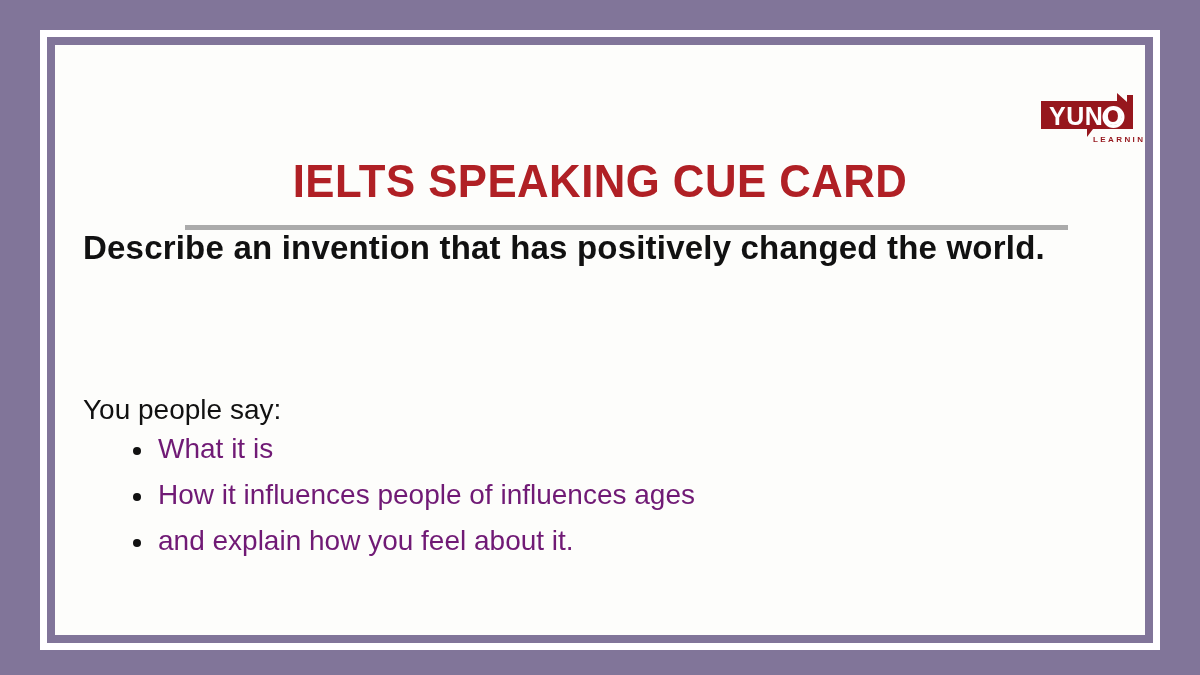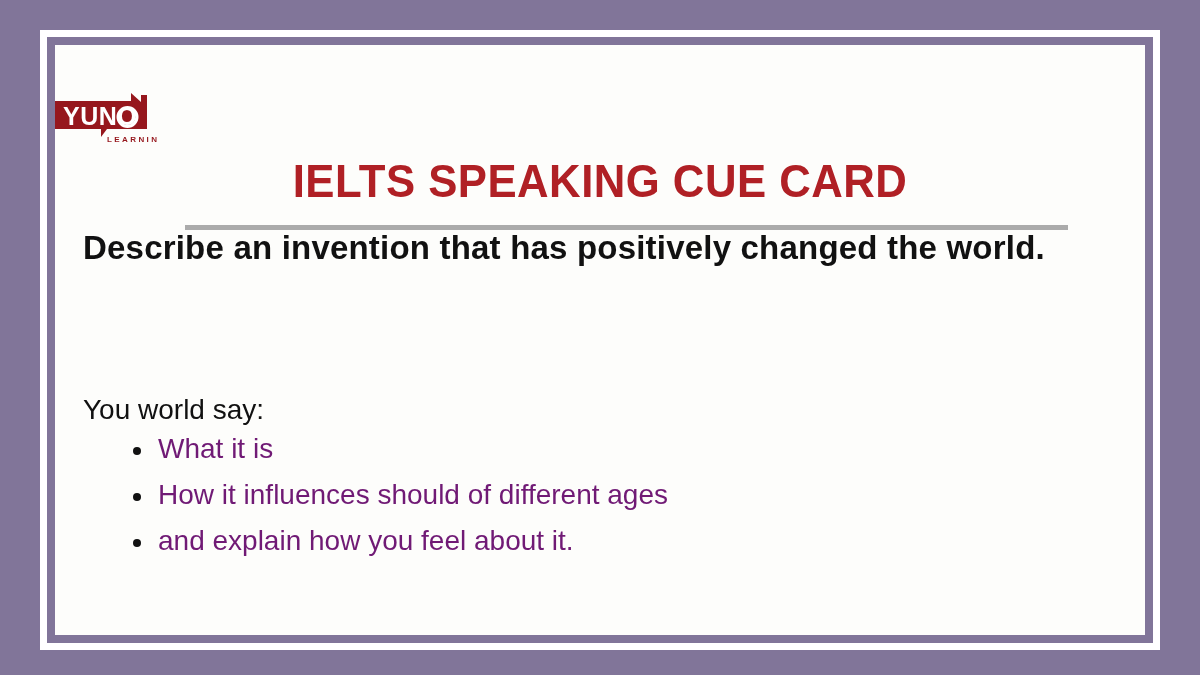--- a/index.html
+++ b/index.html
@@ -42,21 +42,21 @@
     box-sizing: border-box;
   }
 
   
   .logo-wrap {
     position: absolute;
     left: 0;
     right: 0;
     top: 48px;
     display: flex;
-    justify-content: flex-start;
+    justify-content: flex-end;
   }
   .logo {
     position: relative;
     width: 104px;
     height: 52px;
   }
   .logo svg {
     display: block;
   }
 
@@ -155,21 +155,21 @@
       </svg>
     </div>
   </div>
 
   <div class="title">IELTS SPEAKING CUE CARD</div>
 
   <div class="rule"></div>
 
   <div class="question">Describe an invention that has positively changed the world.</div>
 
-  <div class="say-label">You world say:</div>
+  <div class="say-label">You people say:</div>
 
   <ul class="bullets">
     <li>What it is</li>
-    <li>How it influences should of different ages</li>
+    <li>How it influences people of influences ages</li>
     <li>and explain how you feel about it.</li>
   </ul>
 
 </div>
 
 </body></html>

